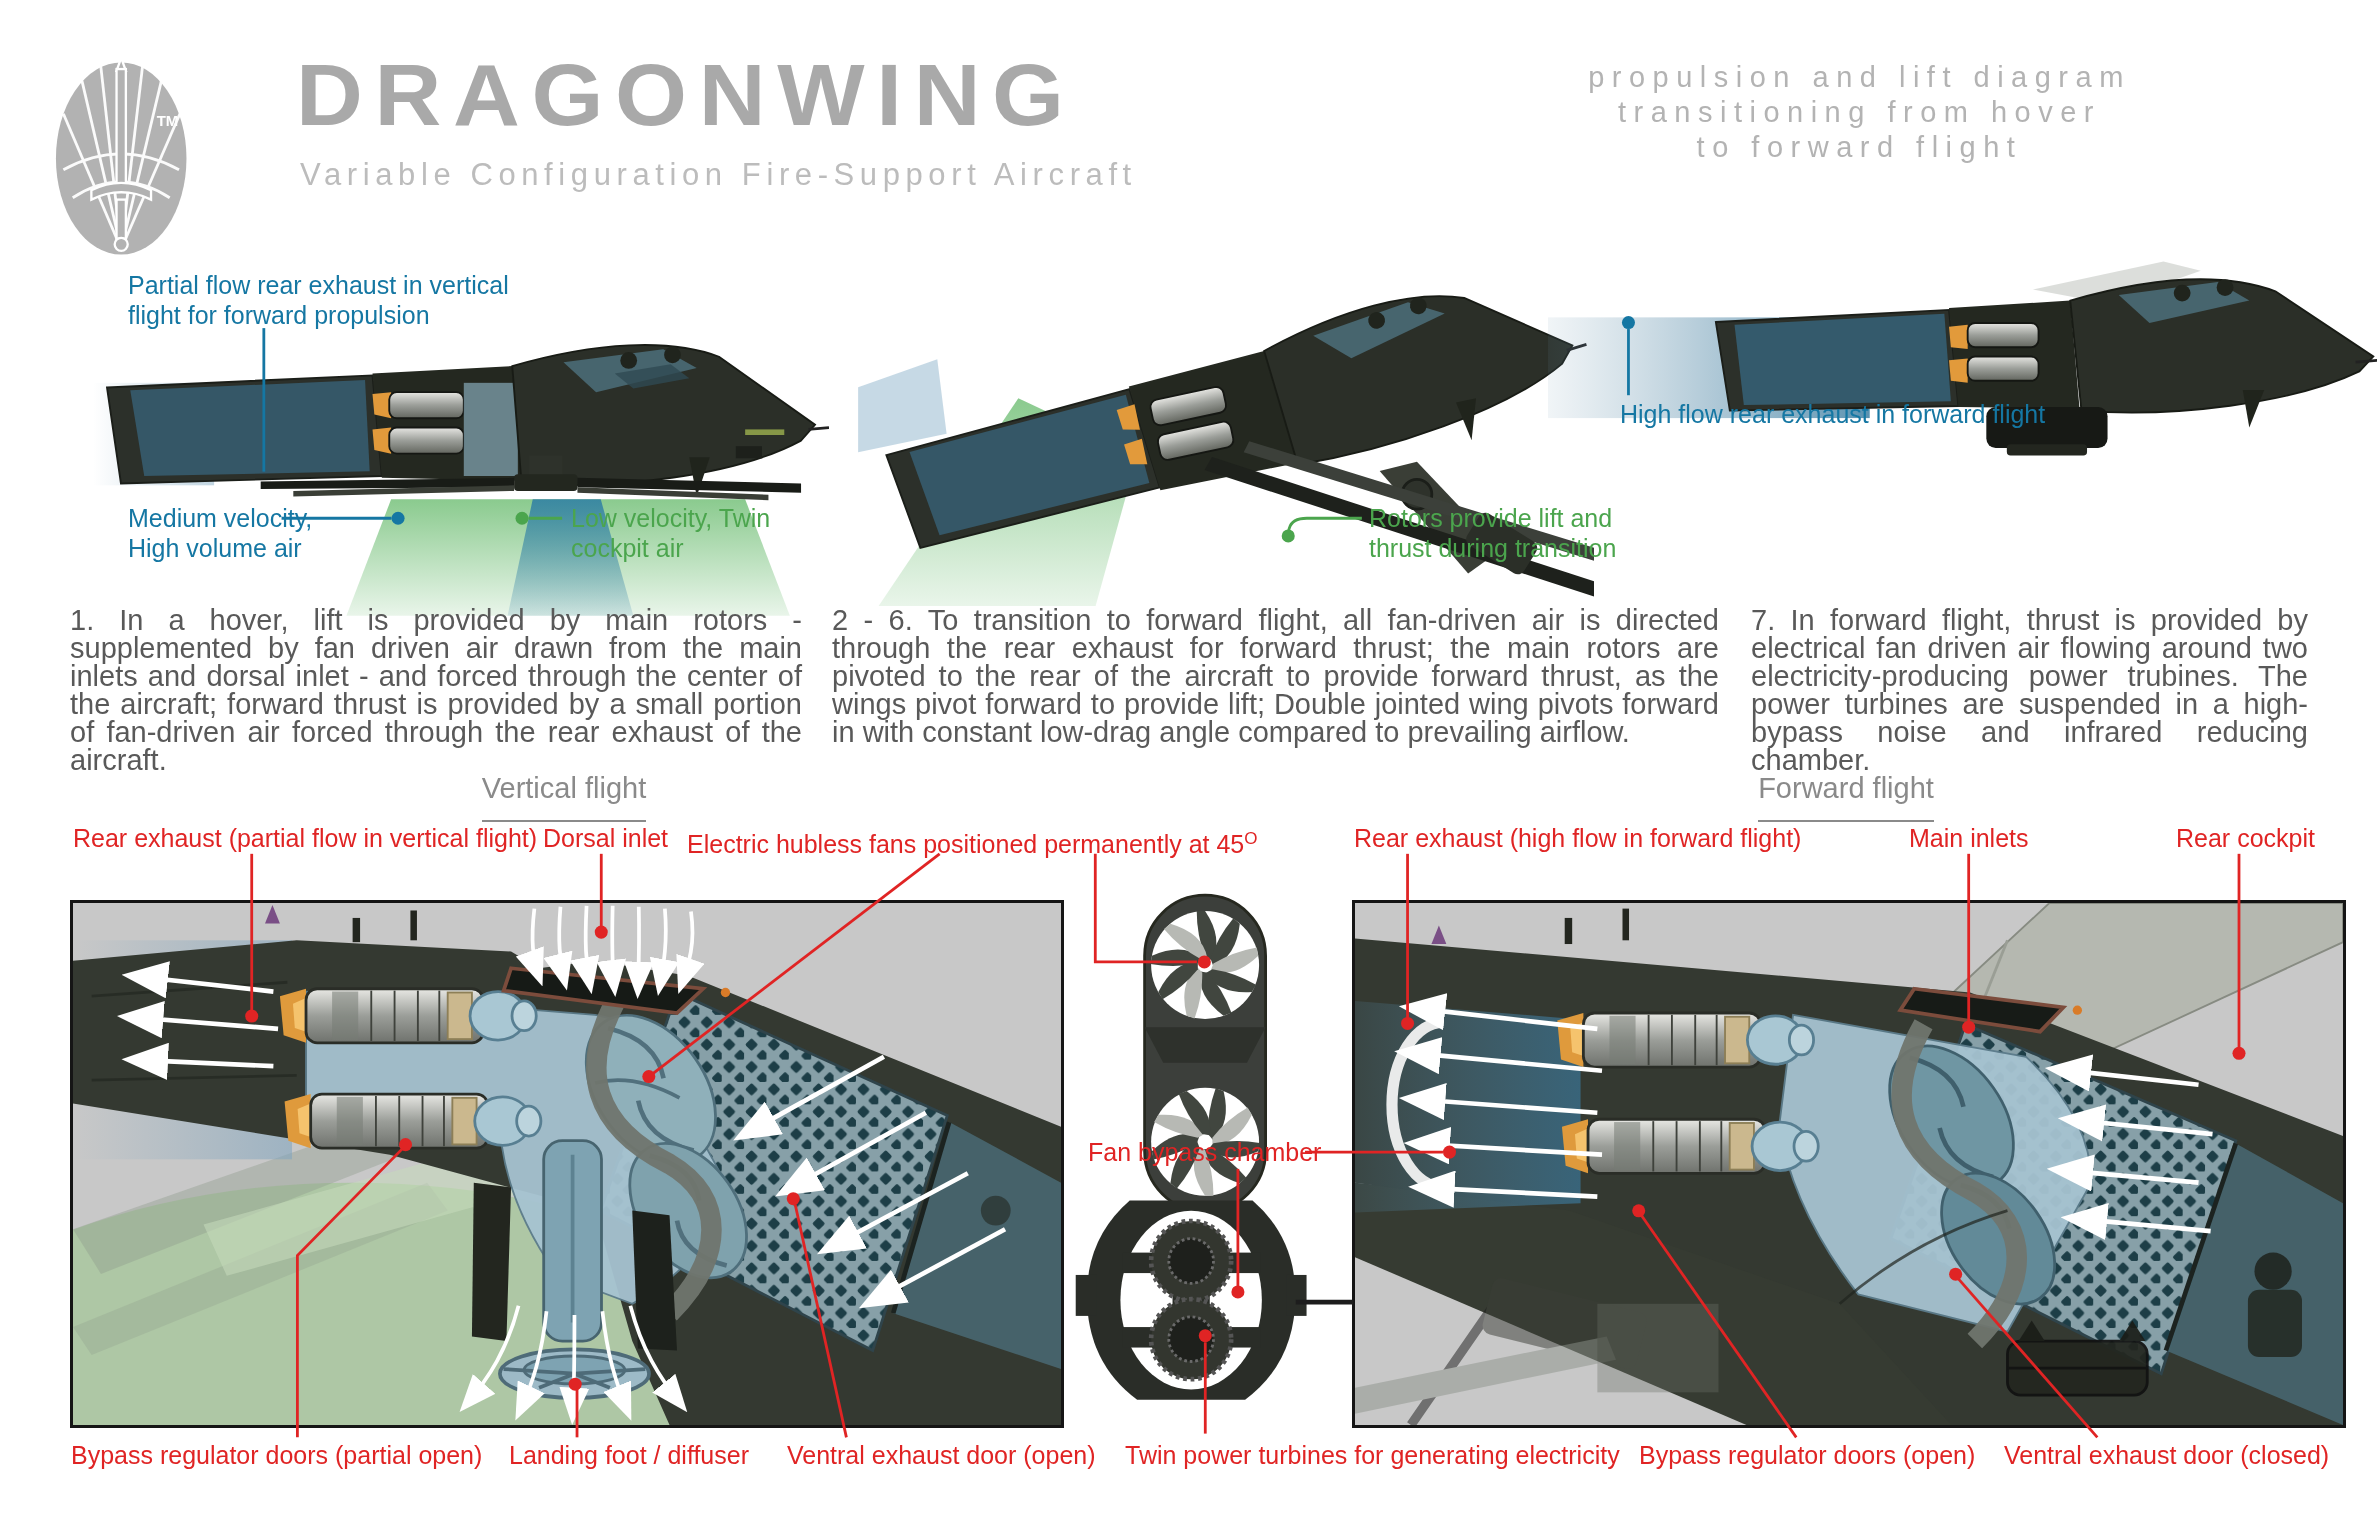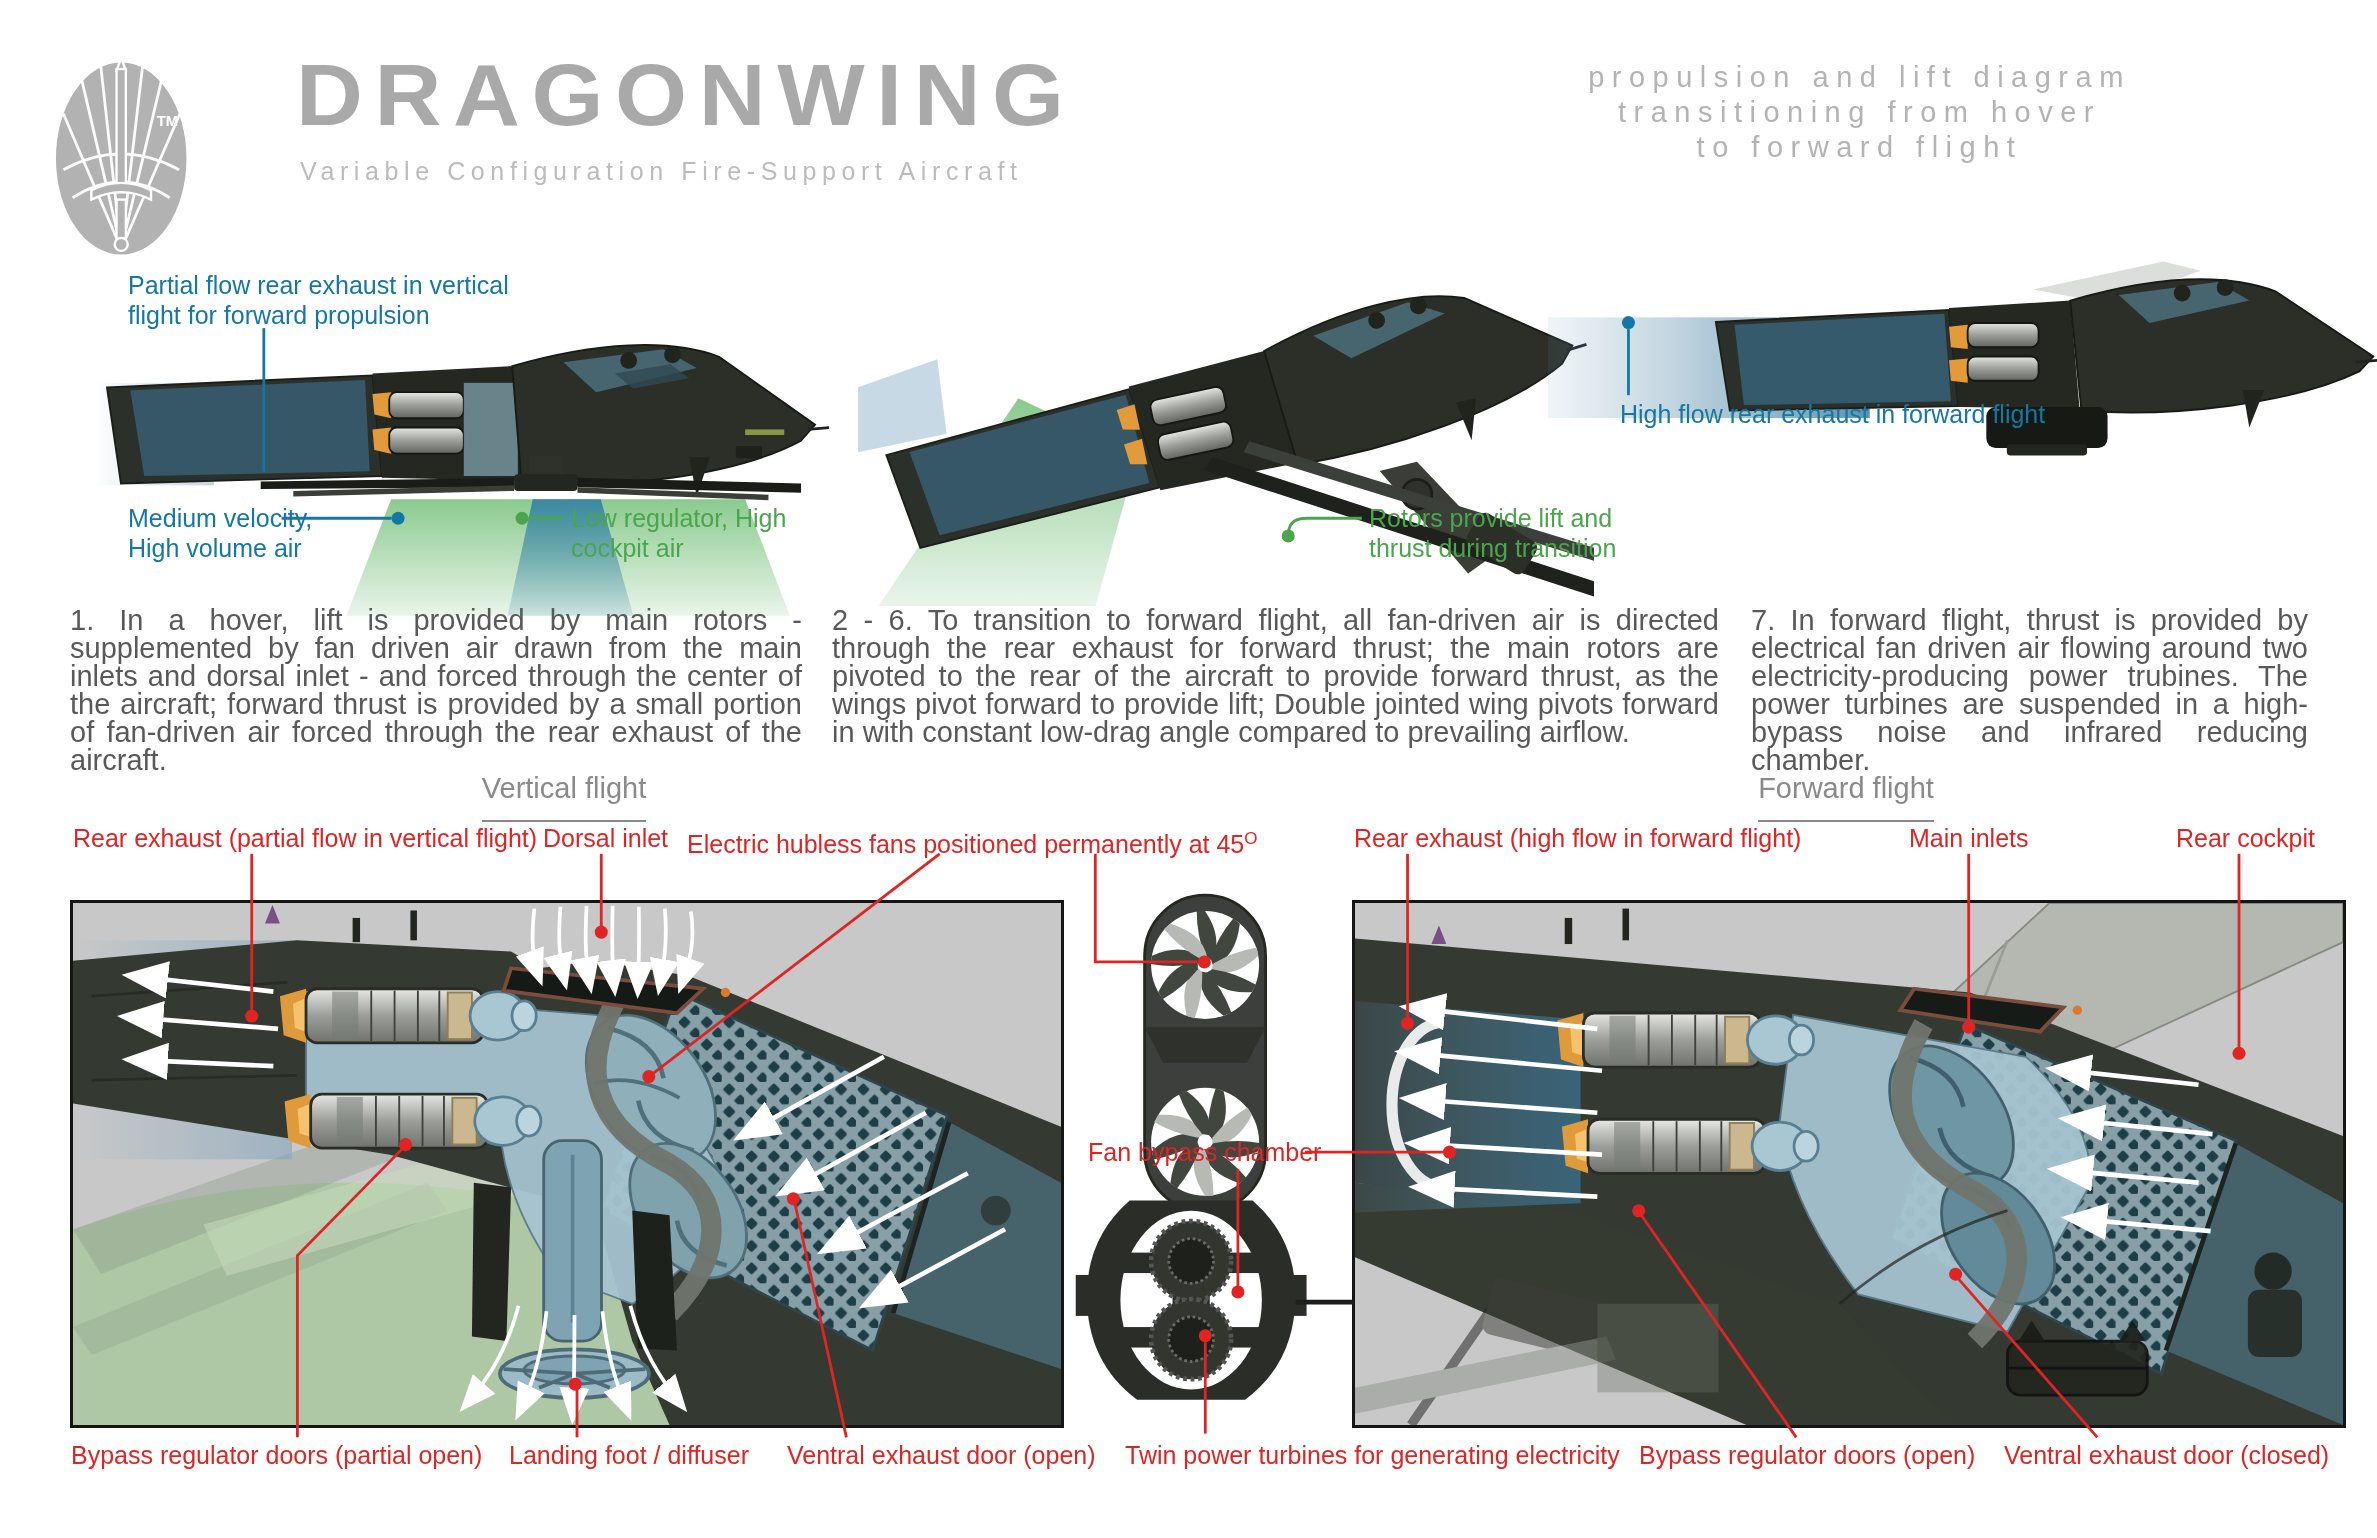--- a/index.html
+++ b/index.html
@@ -2,21 +2,21 @@
 <html style="font-size:15px"><head>
 <meta charset="utf-8">
 <style>
   html,body{margin:0;padding:0;background:#fff;}
   #canvas{position:relative;width:2377px;height:1538px;background:#ffffff;overflow:hidden;
           font-family:"Liberation Sans",sans-serif;}
   .abs{position:absolute;}
   
   .brand-title{left:296px;top:52px;font-size:89px;font-weight:bold;color:#a9a9a9;
                letter-spacing:11.2px;line-height:1;transform:scale(1.04,.97);transform-origin:left top;}
-  .brand-sub{left:300px;font-size:25px;color:#bcbcbc;letter-spacing:5.6px;white-space:nowrap;}
+  .brand-sub{left:300px;font-size:31px;color:#bcbcbc;letter-spacing:5.6px;white-space:nowrap;}
   .tagline{left:1398px;top:60px;width:923px;text-align:center;font-size:29px;color:#b3b3b3;
            letter-spacing:7.5px;line-height:35px;}
   
   .ann{font-size:25px;line-height:30px;white-space:nowrap;}
   .blue{color:#1577a3;margin-left:24px;}
   .green{color:#4ba54d;}
   .para{font-size:29px;line-height:28px;color:#595959;text-align:justify;}
   .sec-head{font-size:29px;color:#8a8a8a;text-align:center;}
   .sec-head span{border-bottom:2.8px solid #8a8a8a;padding-bottom:16px;}
   .callout{font-size:25px;line-height:29px;color:#e02424;white-space:nowrap;z-index:6;}
@@ -179,21 +179,21 @@
 
   <div class="abs ann blue" style="left:104px;top:270px">
     <div>Partial flow rear exhaust in vertical</div>
     <div>flight for forward propulsion</div>
   </div>
   <div class="abs ann blue" style="left:104px;top:503px">
     <div>Medium velocity,</div>
     <div>High volume air</div>
   </div>
   <div class="abs ann green" style="left:571px;top:503px">
-    <div>Low regulator, High</div>
+    <div>Low velocity, Twin</div>
     <div>cockpit air</div>
   </div>
   <div class="abs ann green" style="left:1369px;top:503px">
     <div>Rotors provide lift and</div>
     <div>thrust during transition</div>
   </div>
   <div class="abs ann blue" style="left:1596px;top:399px">High flow rear exhaust in forward flight</div>
 
   <div class="abs para" style="left:70px;top:606px;width:732px">1. In a hover, lift is provided by main rotors - supplemented by fan driven air drawn from the main inlets and dorsal inlet - and forced through the center of the aircraft; forward thrust is provided by a small portion of fan-driven air forced through the rear exhaust of the aircraft.</div>
   <div class="abs para" style="left:832px;top:606px;width:887px">2 - 6. To transition to forward flight, all fan-driven air is directed through the rear exhaust for forward thrust; the main rotors are pivoted to the rear of the aircraft to provide forward thrust, as the wings pivot forward to provide lift; Double jointed wing pivots forward in with constant low-drag angle compared to prevailing airflow.</div>

